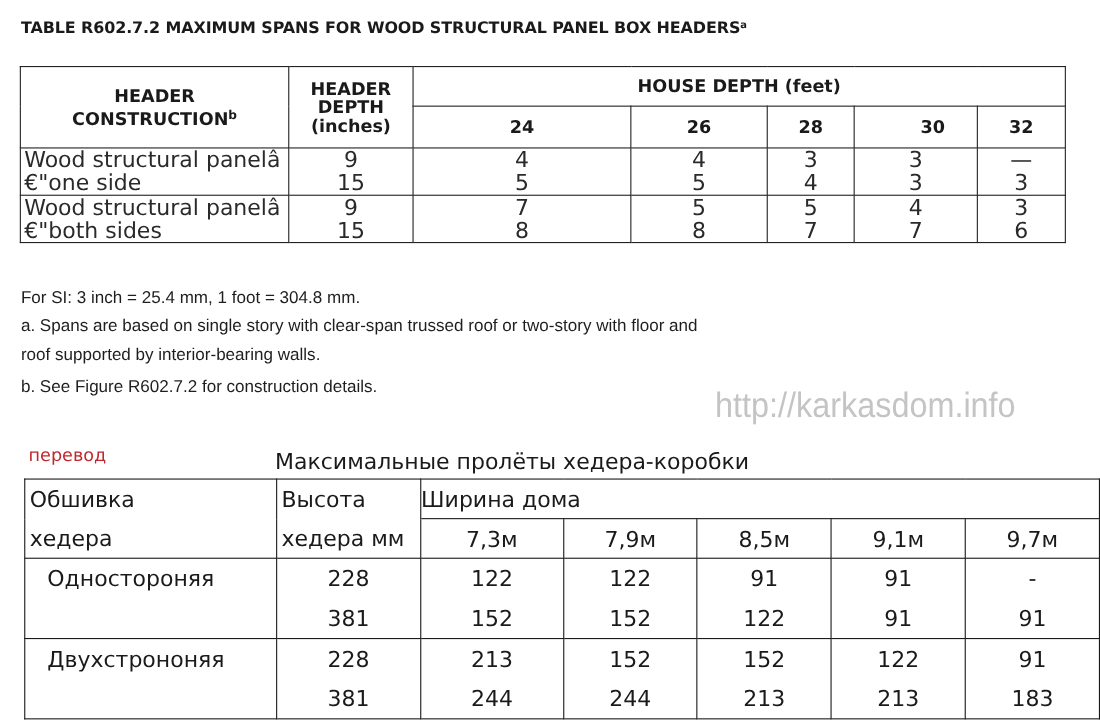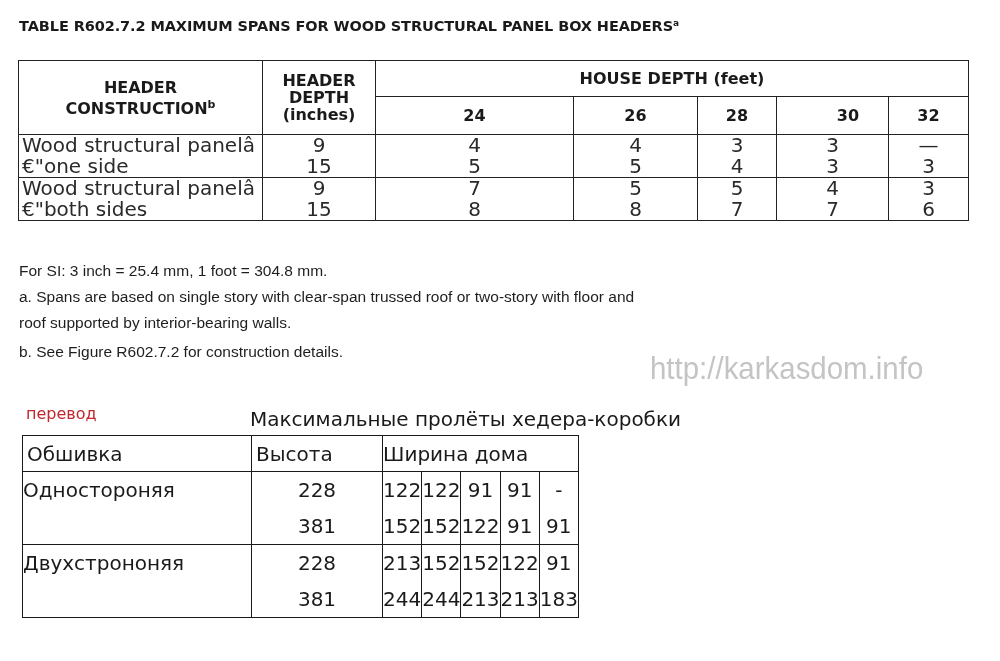--- a/index.html
+++ b/index.html
@@ -38,21 +38,21 @@
 
   
   .ru-label { left:26px; top:404px; font:16px "DejaVu Sans", sans-serif; color:#c0282d; }
   .ru-title { left:250px; top:407px; font:20px "DejaVu Sans", sans-serif; color:#1a1a1a; white-space:nowrap; }
 
   .ru-table { left:22px; top:435px; font-family:"DejaVu Sans", sans-serif; font-size:20px; color:#1a1a1a; }
   .ru-table td { border:1.6px solid #1a1a1a; padding:0; height:35px; }
   .ru-table td.txt { text-align:left; padding-left:4px; }
   .ru-table td.num { text-align:center; vertical-align:top; }
   .ru-table td.num span { display:block; height:36px; line-height:36px; }
-  .ru-table td.rowlabel { vertical-align:top; text-align:left; padding-left:0; line-height:36px; }
+  .ru-table td.rowlabel { vertical-align:top; text-align:left; padding-left:20px; line-height:36px; }
   .ru-table .noborder-b { border-bottom:none; }
   .ru-table .noborder-t { border-top:none; }
 </style>
 </head>
 <body>
 
 <div class="abs en-title">
   <span>TABLE R602.7.2 MAXIMUM SPANS FOR WOOD STRUCTURAL PANEL BOX HEADERS</span><sup>a</sup>
 </div>
 
@@ -157,20 +157,29 @@
 <div class="abs ru-title">Максимальные пролёты хедера-коробки</div>
 
 <table class="abs ru-table">
   <tbody>
       <tr>
     <td class="txt noborder-b" style="width:224px">Обшивка</td>
     <td class="txt noborder-b" style="width:126px">Высота</td>
     <td colspan="5" style="">Ширина дома</td>
   </tr>
   <tr>
+    <td class="txt noborder-t">хедера</td>
+    <td class="txt noborder-t">хедера мм</td>
+    <td class="num" style="width:129px;vertical-align:middle">7,3м</td>
+    <td class="num" style="width:121px;vertical-align:middle">7,9м</td>
+    <td class="num" style="width:121px;vertical-align:middle">8,5м</td>
+    <td class="num" style="width:121px;vertical-align:middle">9,1м</td>
+    <td class="num" style="width:121px;vertical-align:middle">9,7м</td>
+  </tr>
+  <tr>
     <td class="rowlabel">Одностороняя</td>
     <td class="num">
           <span>228</span>
           <span>381</span>
         </td>
     <td class="num">
           <span>122</span>
           <span>152</span>
         </td>
     <td class="num">

